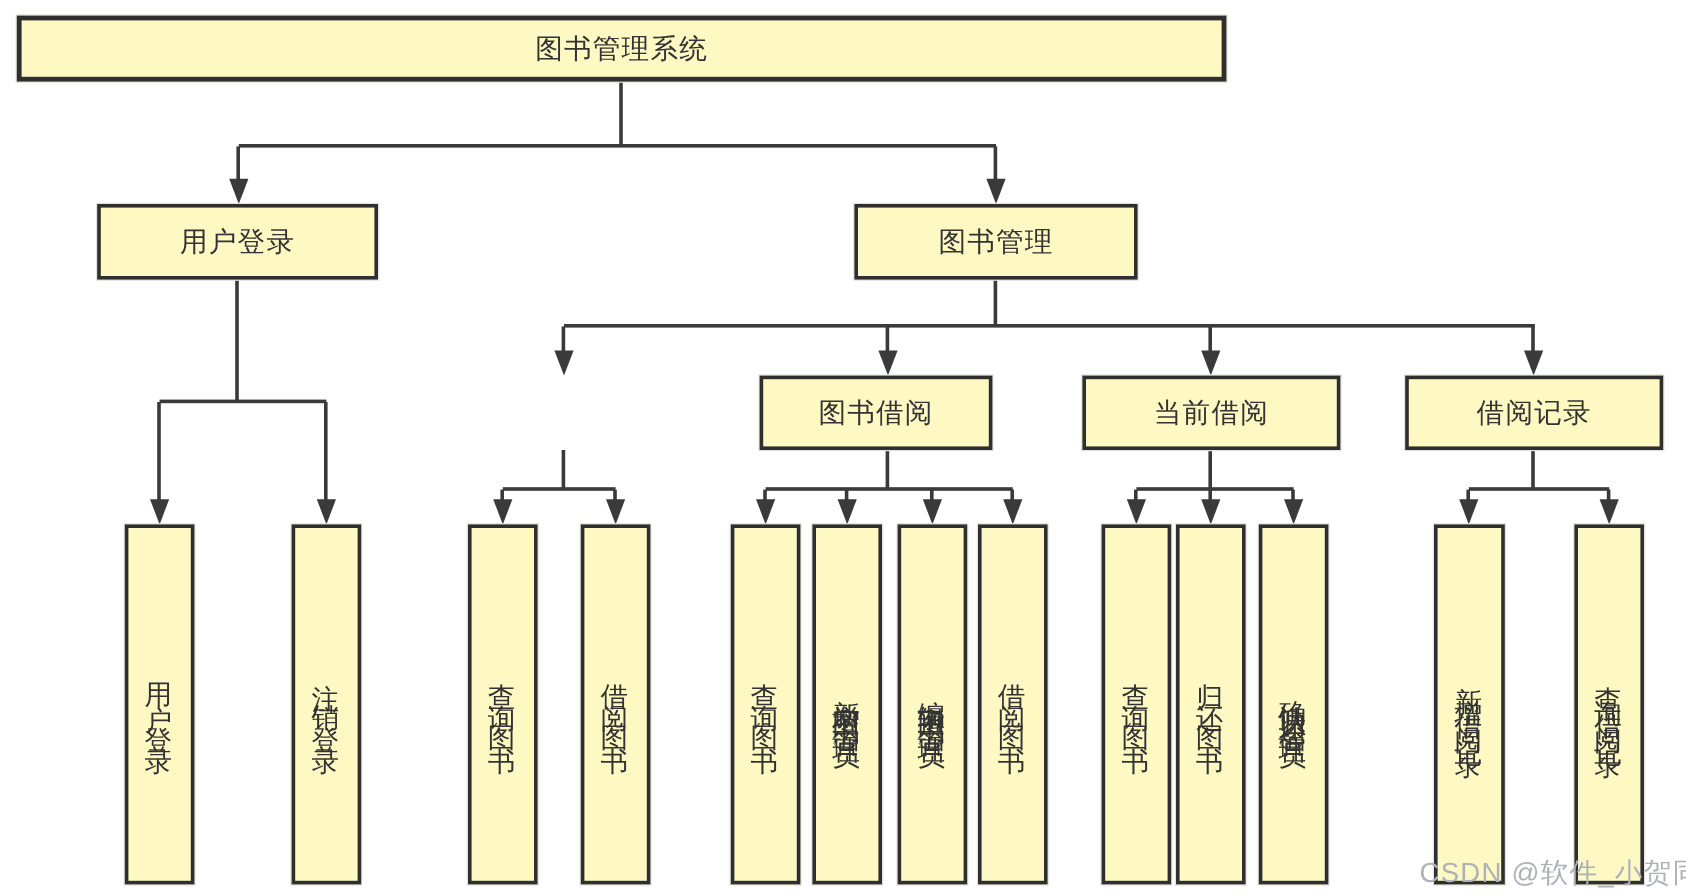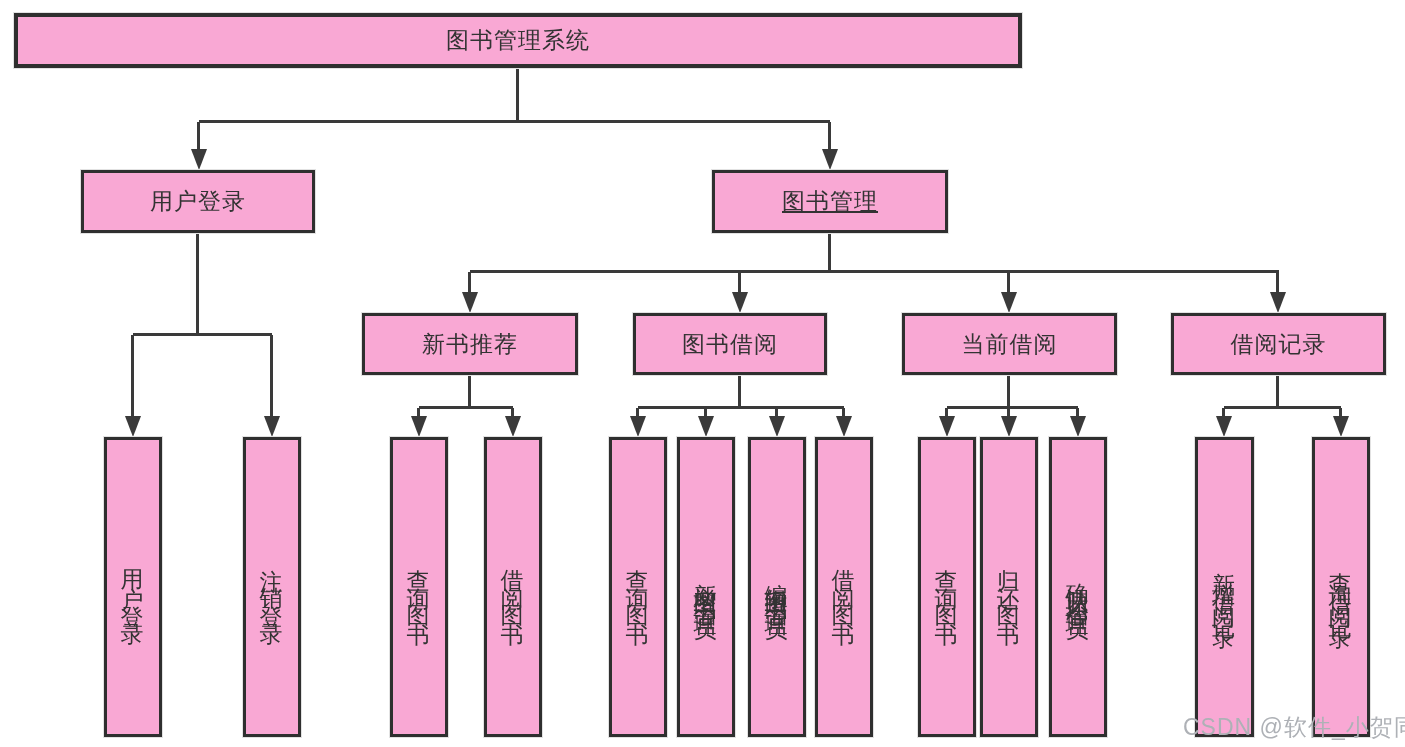--- a/index.html
+++ b/index.html
@@ -6,21 +6,21 @@
   #stage{
     position:relative;
     width:1405px;height:747px;
     background:#ffffff;
     font-family:"Liberation Sans","DejaVu Sans",sans-serif;
     overflow:hidden;
   }
   .node{
     position:absolute;
     box-sizing:border-box;
-    background:#f9a8d4;
+    background:#fef9c3;
     border:3px solid #2f2f2f;
     box-shadow:0 0 0 1px #e2e2e2;
     display:flex;
     align-items:center;
     justify-content:center;
     color:#333333;
     z-index:2;
   }
   .node.root{border-width:4px;}
   .node span{
@@ -60,27 +60,24 @@
 
 <div id="stage">
 
   <div class="node root" style="left:14px;top:13px;width:1008px;height:55px;">
     <span>图书管理系统</span>
   </div>
 
   <div class="node" style="left:81px;top:170px;width:234px;height:63px;">
     <span>用户登录</span>
   </div>
-  <div class="node" style="left:712px;top:170px;width:236px;height:63px;text-decoration:underline;">
+  <div class="node" style="left:712px;top:170px;width:236px;height:63px;">
     <span>图书管理</span>
   </div>
 
-  <div class="node" style="left:362px;top:313px;width:216px;height:62px;">
-    <span>新书推荐</span>
-  </div>
   <div class="node" style="left:633px;top:313px;width:194px;height:62px;">
     <span>图书借阅</span>
   </div>
   <div class="node" style="left:902px;top:313px;width:215px;height:62px;text-align:right;">
     <span>当前借阅</span>
   </div>
   <div class="node" style="left:1171px;top:313px;width:215px;height:62px;text-align:center;">
     <span>借阅记录</span>
   </div>
 

